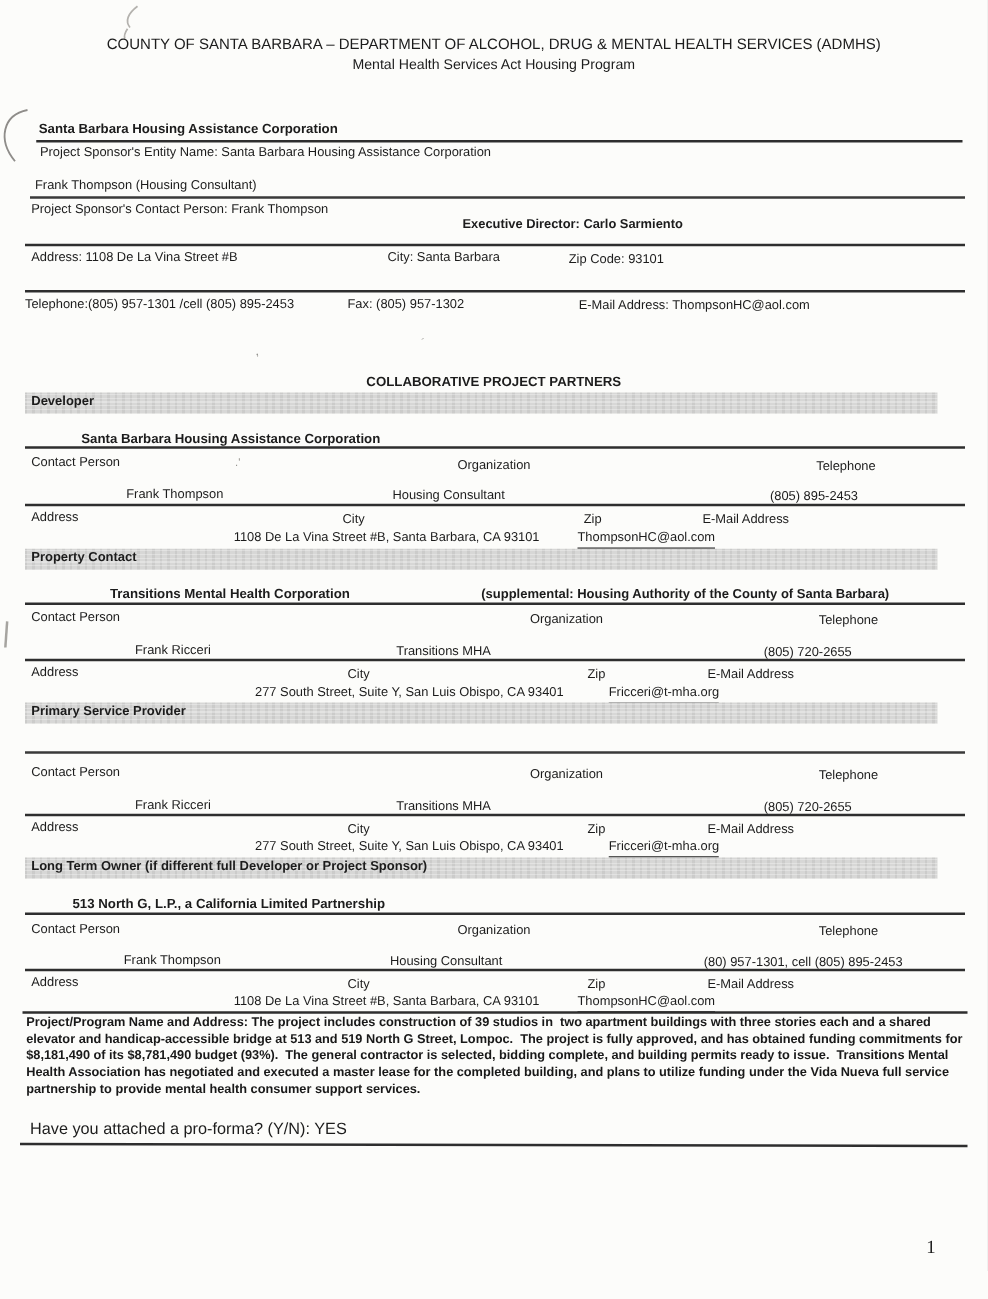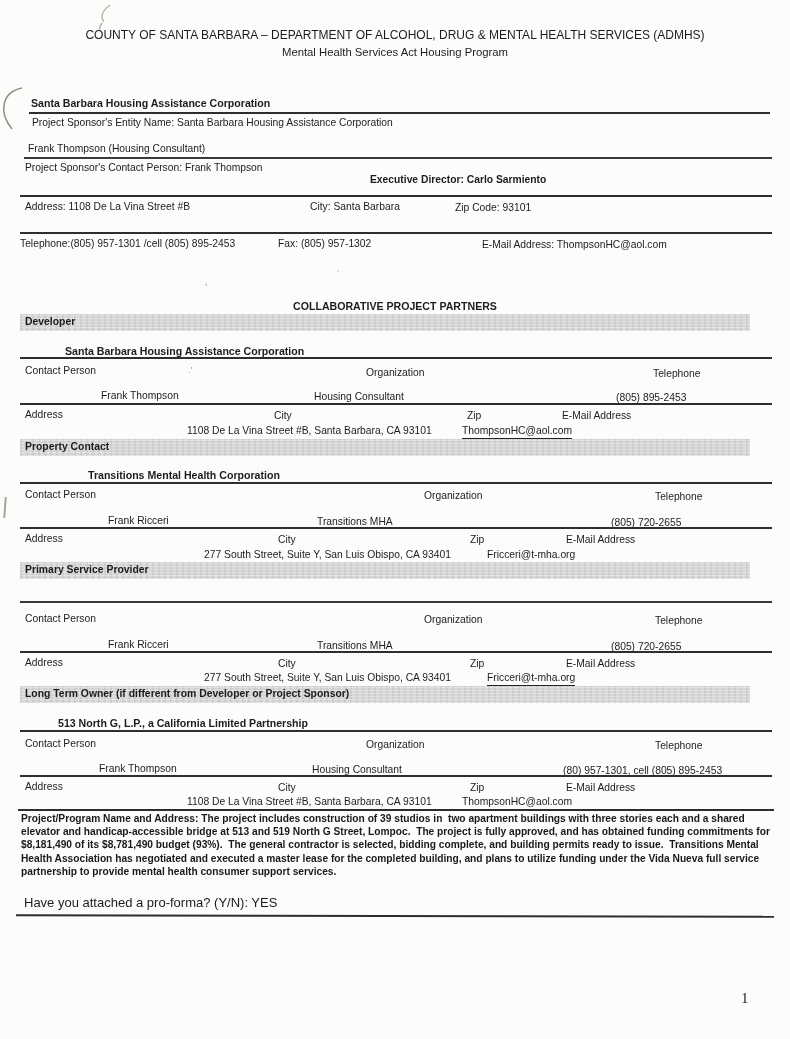--- a/index.html
+++ b/index.html
@@ -59,21 +59,21 @@
   <div class="t" style="left:370px;top:174px;font-weight:bold;">Executive Director: Carlo Sarmiento</div>
 
   <div class="rule" style="left:20px;top:195px;width:752px;"></div>
   <div class="t" style="left:25px;top:201px;">Address: 1108 De La Vina Street #B</div>
   <div class="t" style="left:310px;top:201px;">City: Santa Barbara</div>
   <div class="t" style="left:455px;top:202px;">Zip Code: 93101</div>
 
   <div class="rule" style="left:20px;top:232px;width:752px;"></div>
   <div class="t" style="left:20px;top:238px;">Telephone:(805) 957-1301 /cell (805) 895-2453</div>
   <div class="t" style="left:278px;top:238px;">Fax: (805) 957-1302</div>
-  <div class="t" style="left:482px;top:239px;">E-Mail Address: ThompsonHC@aol.com</div>
+  <div class="t" style="left:463px;top:239px;">E-Mail Address: ThompsonHC@aol.com</div>
 
   <div class="t ctr bld" style="top:300px;font-size:10.6px;">COLLABORATIVE PROJECT PARTNERS</div>
 
   <div class="band" style="top:314px;">
     <span class="bt">Developer</span>
   </div>
   <div class="t bld" style="left:65px;top:345px;font-size:10.6px;">Santa Barbara Housing Assistance Corporation</div>
   <div class="rule" style="left:20px;top:357px;width:752px;"></div>
   <div class="t" style="left:25px;top:365px;">Contact Person</div>
   <div class="t" style="left:366px;top:367px;">Organization</div>
@@ -86,20 +86,21 @@
   <div class="t" style="left:274px;top:410px;">City</div>
   <div class="t" style="left:467px;top:410px;">Zip</div>
   <div class="t" style="left:562px;top:410px;">E-Mail Address</div>
   <div class="t" style="left:187px;top:425px;">1108 De La Vina Street #B, Santa Barbara, CA  93101</div>
   <div class="t u" style="left:462px;top:425px;">ThompsonHC@aol.com</div>
 
   <div class="band" style="top:439px;">
     <span class="bt">Property Contact</span>
   </div>
   <div class="t bld" style="left:88px;top:469px;font-size:10.6px;">Transitions Mental Health Corporation</div>
+  <div class="t bld" style="left:385px;top:470px;font-size:10.4px;">(supplemental: Housing Authority of the County of Santa Barbara)</div>
   <div class="rule" style="left:20px;top:482px;width:752px;"></div>
   <div class="t" style="left:25px;top:489px;">Contact Person</div>
   <div class="t" style="left:424px;top:490px;">Organization</div>
   <div class="t" style="left:655px;top:491px;">Telephone</div>
   <div class="t" style="left:108px;top:515px;">Frank Ricceri</div>
   <div class="t" style="left:317px;top:516px;">Transitions MHA</div>
   <div class="t" style="left:611px;top:517px;">(805) 720-2655</div>
   <div class="rule" style="left:20px;top:527px;width:752px;"></div>
   <div class="t" style="left:25px;top:533px;">Address</div>
   <div class="t" style="left:278px;top:534px;">City</div>
@@ -121,21 +122,21 @@
   <div class="t" style="left:611px;top:641px;">(805) 720-2655</div>
   <div class="rule" style="left:20px;top:651px;width:752px;"></div>
   <div class="t" style="left:25px;top:657px;">Address</div>
   <div class="t" style="left:278px;top:658px;">City</div>
   <div class="t" style="left:470px;top:658px;">Zip</div>
   <div class="t" style="left:566px;top:658px;">E-Mail Address</div>
   <div class="t" style="left:204px;top:672px;">277 South Street, Suite Y, San Luis Obispo, CA 93401</div>
   <div class="t u" style="left:487px;top:672px;">Fricceri@t-mha.org</div>
 
   <div class="band" style="top:686px;">
-    <span class="bt">Long Term Owner (if different from Developer or Project Sponsor)</span>
+    <span class="bt">Long Term Owner (if different full Developer or Project Sponsor)</span>
   </div>
   <div class="t bld" style="left:58px;top:717px;font-size:10.6px;">513 North G, L.P., a California Limited Partnership</div>
   <div class="rule" style="left:20px;top:730px;width:752px;"></div>
   <div class="t" style="left:25px;top:738px;">Contact Person</div>
   <div class="t" style="left:366px;top:739px;">Organization</div>
   <div class="t" style="left:655px;top:740px;">Telephone</div>
   <div class="t" style="left:99px;top:763px;">Frank Thompson</div>
   <div class="t" style="left:312px;top:764px;">Housing Consultant</div>
   <div class="t" style="left:563px;top:765px;">(80) 957-1301, cell (805) 895-2453</div>
   <div class="rule" style="left:20px;top:775px;width:752px;"></div>

